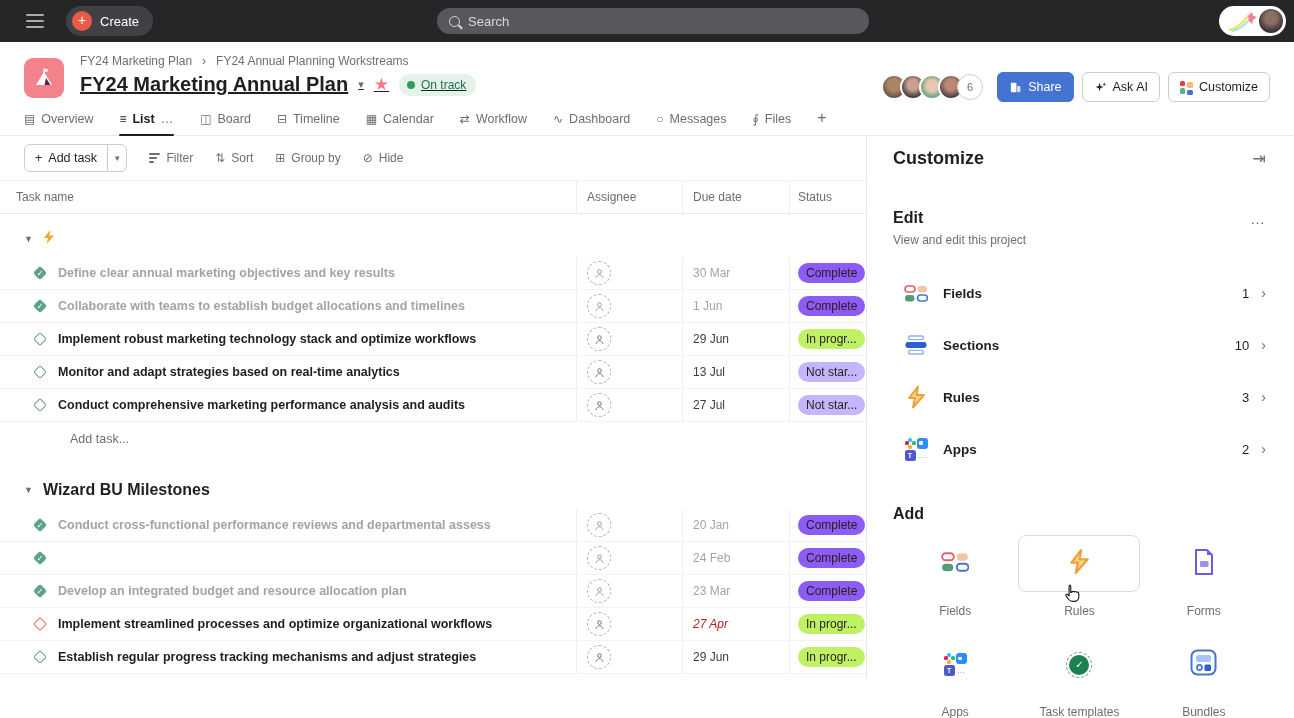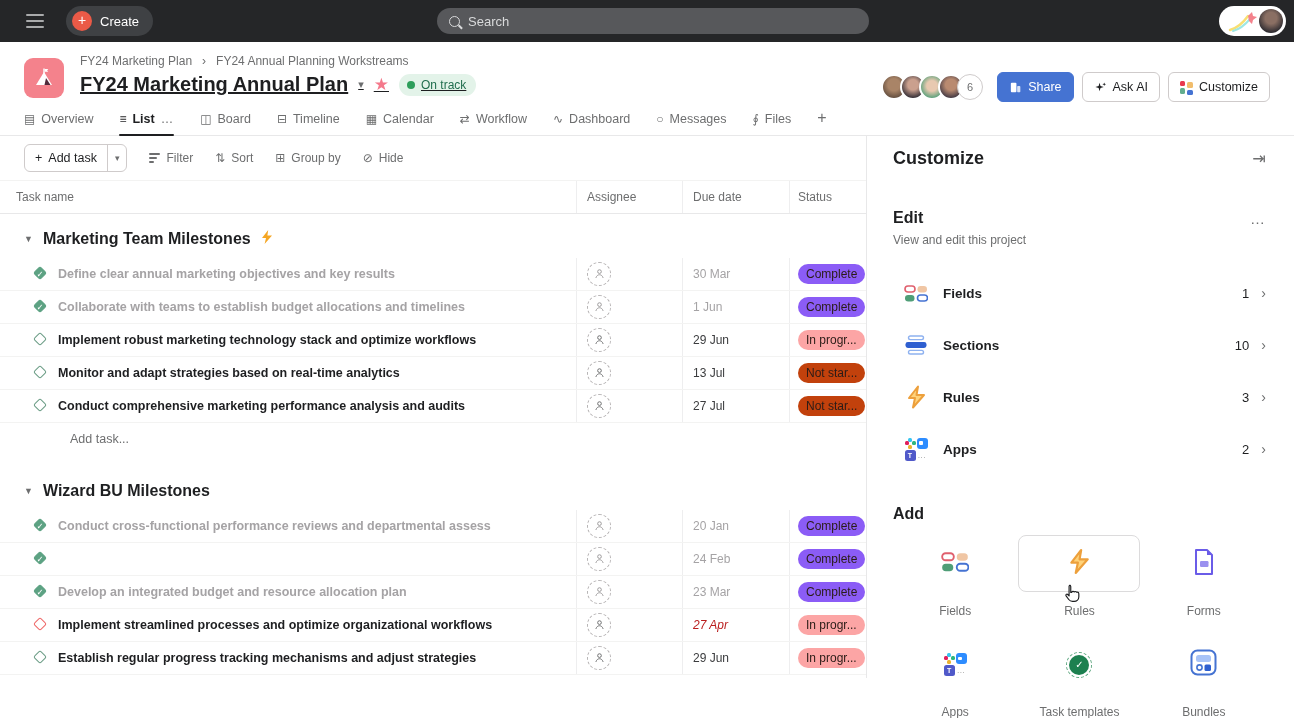--- a/index.html
+++ b/index.html
@@ -91,22 +91,22 @@
   .due.overdue { color:#b91c1c;font-style:italic; }
   .dia-wrap { position:relative; width:16px; height:16px; flex:0 0 auto; }
   .dia { position:absolute; left:2.5px; top:2.5px; width:10px; height:10px; border:1.5px solid #6d9e87; border-radius:2.5px; transform:rotate(45deg); background:#fff; }
   .trow.done .dia { background:#5da283; border-color:#5da283; }
   .trow.overdue-row .dia { border-color:#ef6a6a; }
   .dia-check { position:absolute; inset:0; display:none; align-items:center; justify-content:center; color:#fff; font-size:8.5px; }
   .trow.done .dia-check { display:flex; }
   .asg-circle { width:24px; height:24px; border-radius:50%; border:1px dashed #b7b4b5; display:flex; align-items:center; justify-content:center; }
   .badge { font-size:12px; color:#2b1c17; border-radius:10px; padding:3px 8px; white-space:nowrap; }
   .badge-complete { background:#8b5cf6; }
-  .badge-inprogress { background:#fca5a5; }
-  .badge-notstarted { background:#c2410c; }
+  .badge-inprogress { background:#bef264; }
+  .badge-notstarted { background:#c4b5fd; }
   .addtask-row { height:33px; display:flex; align-items:center; padding-left:70px; font-size:12.5px; color:#6d6e6f; cursor:pointer; }
   .sec-gap { height:10px; }
 
   
   .panel-title-row { display:flex; align-items:center; justify-content:space-between; }
   .panel-title { font-size:18px; font-weight:700; }
   .collapse-ic { color:#6d6e6f; font-size:16px; cursor:pointer; }
   .edit-row { display:flex; align-items:center; justify-content:space-between; margin-top:40px; }
   .edit-title { font-size:16px; font-weight:600; }
   .menu-dots { color:#6d6e6f; font-size:15px; letter-spacing:1px; cursor:pointer; }
@@ -305,21 +305,20 @@
       <div class="c-task">Task name</div>
       <div class="c-asg">Assignee</div>
       <div class="c-due">Due date</div>
       <div class="c-status">Status</div>
     </div>
 
     <div class="list-scroll">
 
       <div class="section-header">
         <span class="sec-arrow">▼</span>
-        <span class="sec-name">Marketing Team Milestones</span>
         <span class="sec-bolt">
           <svg width="12" height="14" viewBox="0 0 12 14">
               <path d="M7.2 0 L1 8 H5 L3.6 14 L11 5.4 H6.4 Z" fill="#f5a623"></path>
             </svg>
         </span>
       </div>
 
       <div class="trow done">
         <div class="c-task">
             <span class="dia-wrap">

